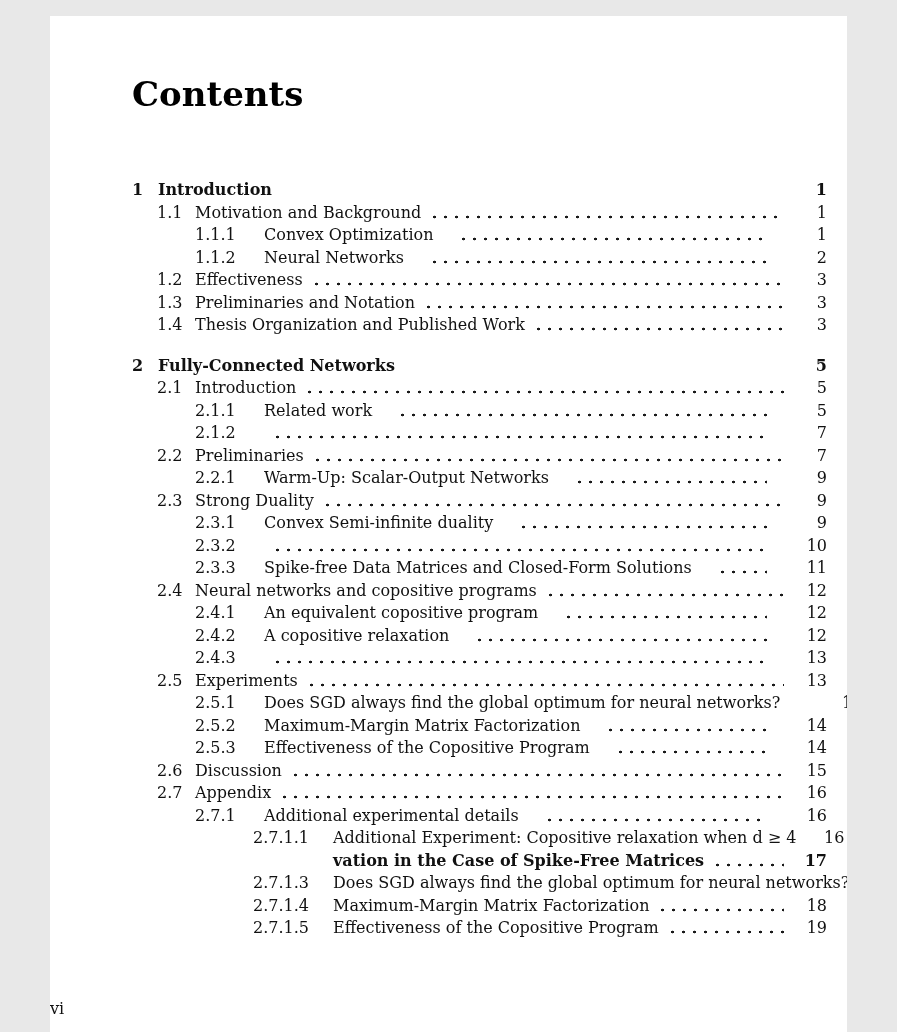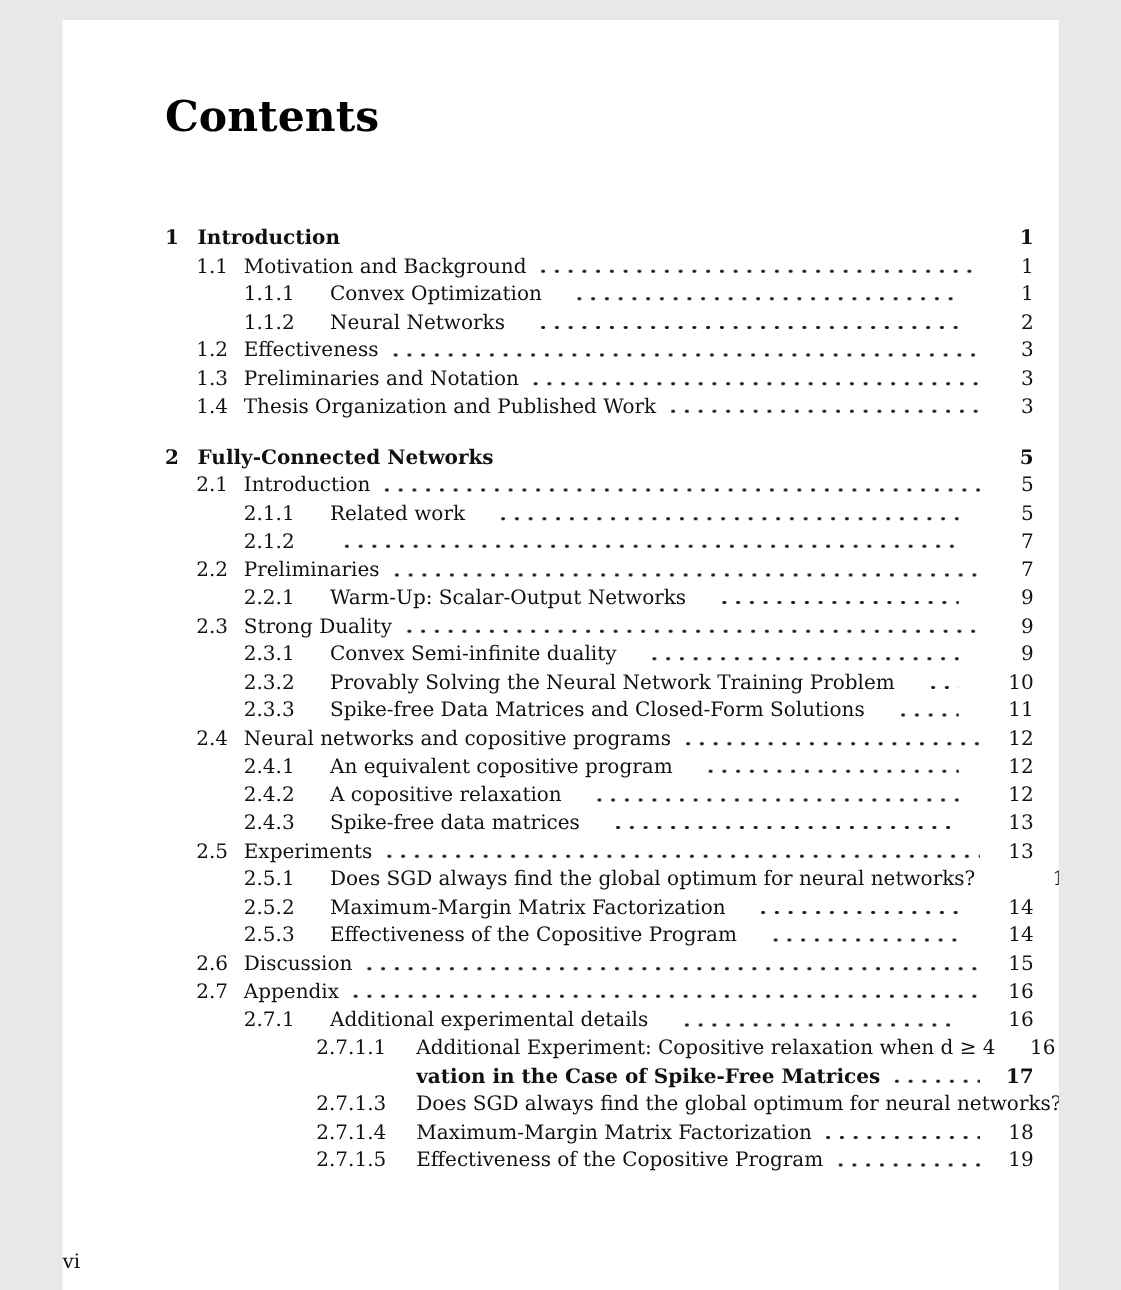--- a/index.html
+++ b/index.html
@@ -154,21 +154,20 @@
         <span class="pg">9</span>
       </div>
       <div class="row l3">
         <span class="num">2.3.1</span>
         <span class="title">Convex Semi-infinite duality</span>
         <span class="leader"></span>
         <span class="pg">9</span>
       </div>
       <div class="row l3">
         <span class="num">2.3.2</span>
-        <span class="title">Provably Solving the Neural Network Training Problem</span>
         <span class="leader"></span>
         <span class="pg">10</span>
       </div>
       <div class="row l3">
         <span class="num">2.3.3</span>
         <span class="title">Spike-free Data Matrices and Closed-Form Solutions</span>
         <span class="leader"></span>
         <span class="pg">11</span>
       </div>
       <div class="row l2">
@@ -184,21 +183,20 @@
         <span class="pg">12</span>
       </div>
       <div class="row l3">
         <span class="num">2.4.2</span>
         <span class="title">A copositive relaxation</span>
         <span class="leader"></span>
         <span class="pg">12</span>
       </div>
       <div class="row l3">
         <span class="num">2.4.3</span>
-        <span class="title">Spike-free data matrices</span>
         <span class="leader"></span>
         <span class="pg">13</span>
       </div>
       <div class="row l2">
         <span class="num">2.5</span>
         <span class="title">Experiments</span>
         <span class="leader"></span>
         <span class="pg">13</span>
       </div>
       <div class="row l3">

